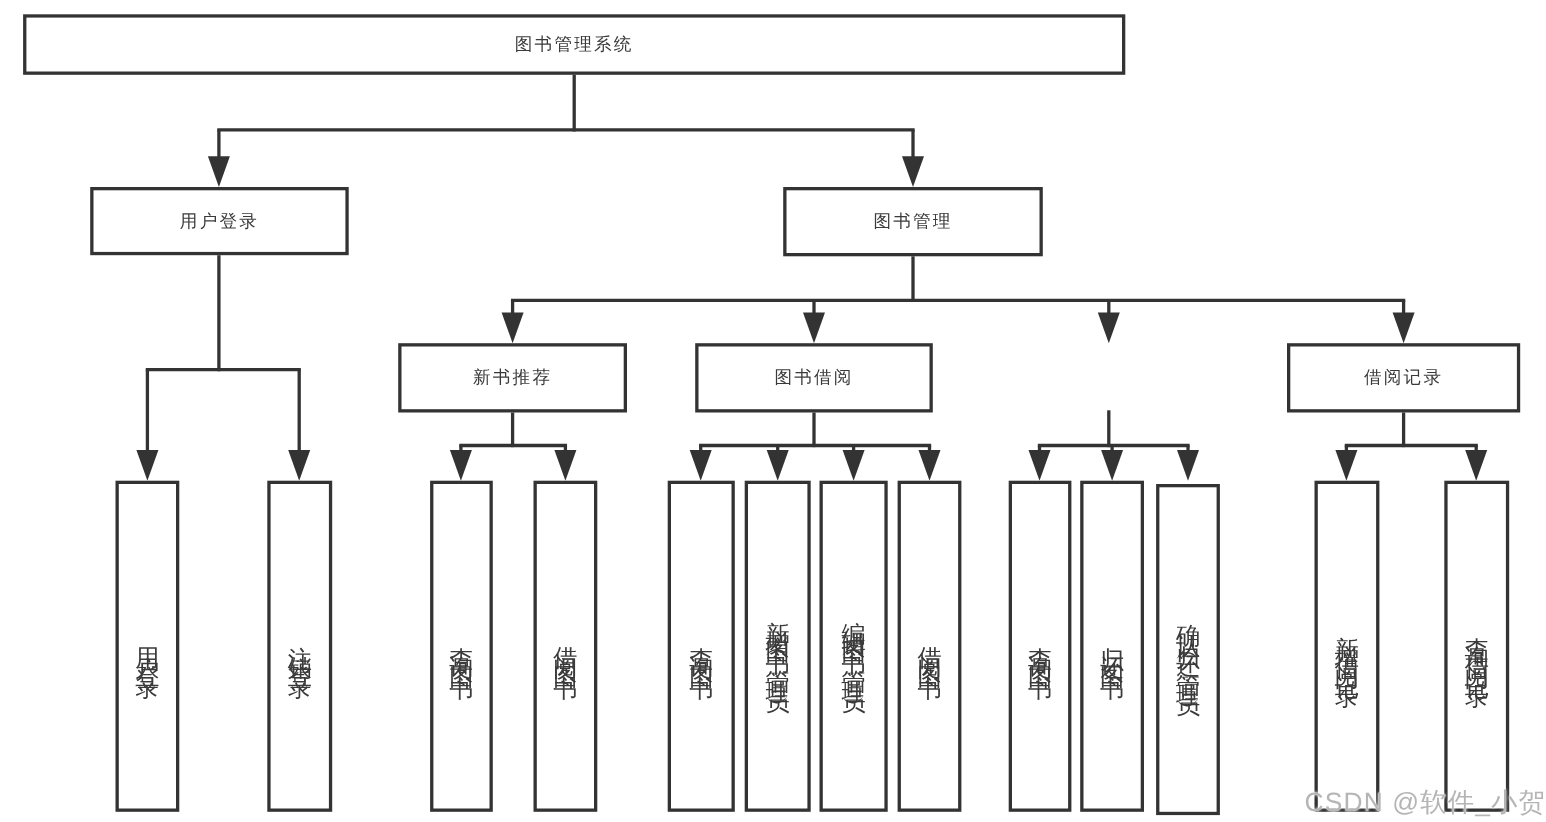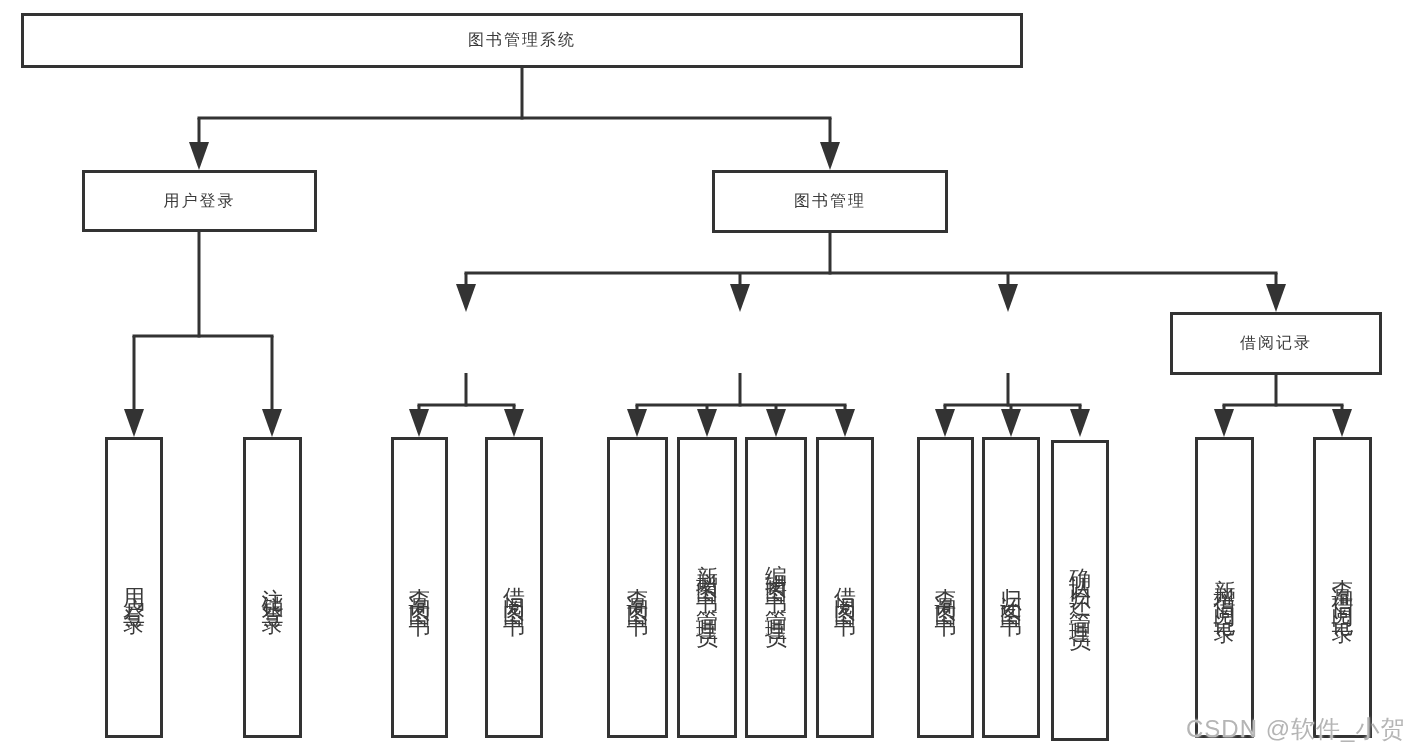--- a/index.html
+++ b/index.html
@@ -112,20 +112,22 @@
     <polygon class="ar" points="1214,409 1234,409 1224,437"></polygon>
     <line class="ln" x1="1342" y1="405" x2="1342" y2="411"></line>
     <polygon class="ar" points="1332,409 1352,409 1342,437"></polygon>
   </svg>
 
   <div class="box h" style="left:21px;top:13px;width:1002px;height:55px">图书管理系统</div>
 
   <div class="box h" style="left:82px;top:170px;width:235px;height:62px">用户登录</div>
   <div class="box h" style="left:712px;top:170px;width:236px;height:63px">图书管理</div>
 
+  <div class="box h" style="left:362px;top:312px;width:208px;height:63px">新书推荐</div>
+  <div class="box h" style="left:632px;top:312px;width:216px;height:63px">图书借阅</div>
   <div class="box h" style="left:1170px;top:312px;width:212px;height:63px">借阅记录</div>
 
   <div class="box v" style="left:105px;top:437px;width:58px;height:301px">用户登录</div>
   <div class="box v" style="left:243px;top:437px;width:59px;height:301px">注销登录</div>
 
   <div class="box v" style="left:391px;top:437px;width:57px;height:301px">查询图书</div>
   <div class="box v" style="left:485px;top:437px;width:58px;height:301px">借阅图书</div>
 
   <div class="box v" style="left:607px;top:437px;width:61px;height:301px">查询图书</div>
   <div class="box v" style="left:677px;top:437px;width:60px;height:301px">新增图书（管理员）</div>

